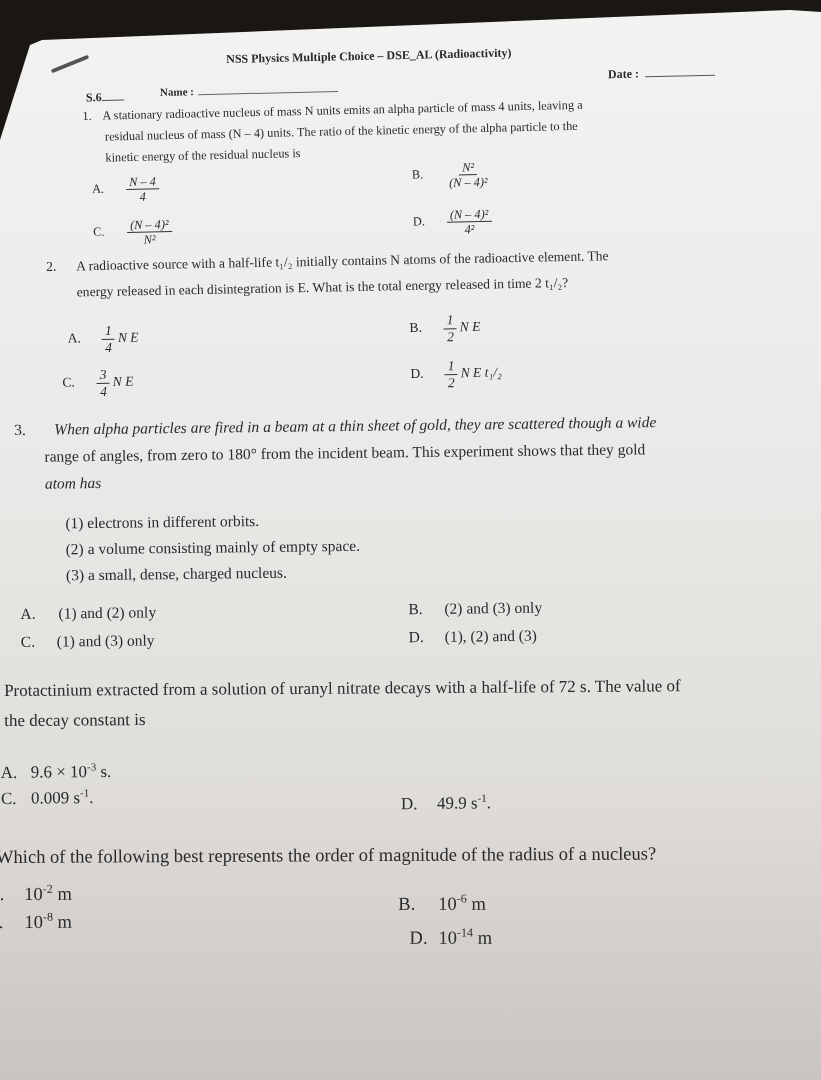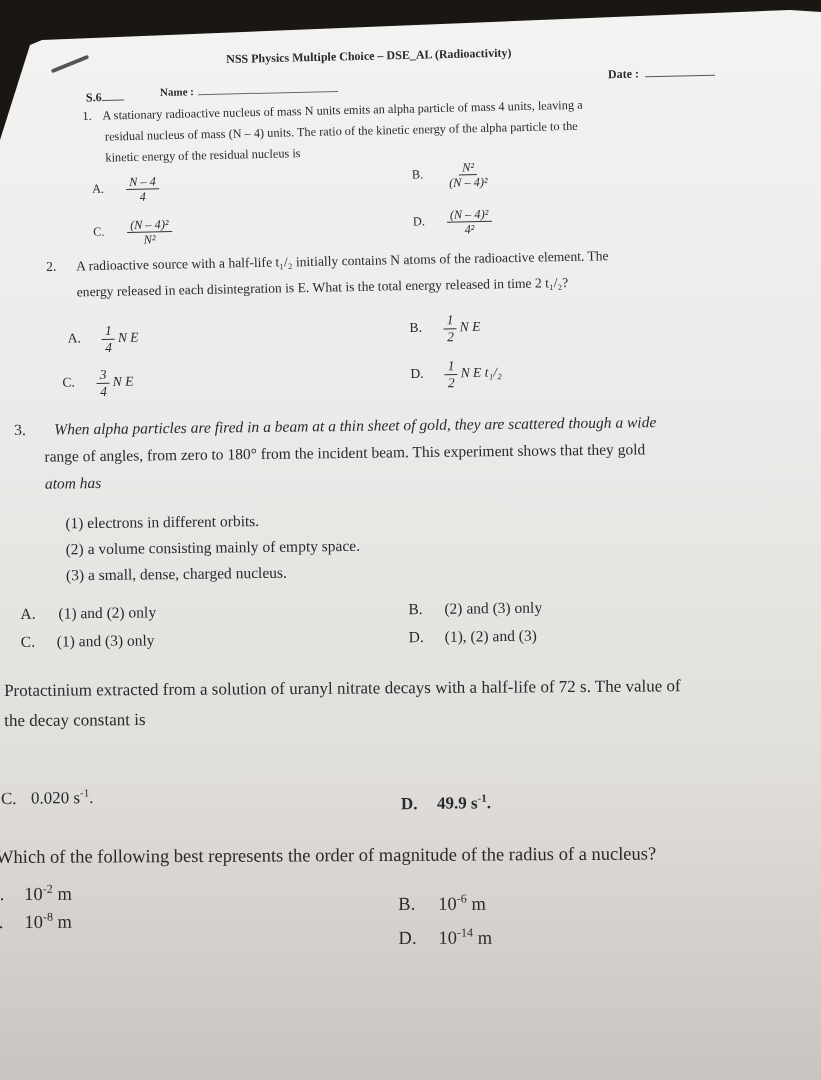--- a/index.html
+++ b/index.html
@@ -157,37 +157,40 @@
     </div>
     <div class="opt" style="left:392px; top:212px;">
       <span class="opt-label" style="width:36px;">D.</span><span>(1), (2) and (3)</span>
     </div>
   </div>
 
   <div class="abs q4">
     <div>Protactinium extracted from a solution of uranyl nitrate decays with a half-life of 72 s. The value of</div>
     <div>the decay constant is</div>
 
+    <div class="opt" style="left:-4px; top:76px;">
+      <span class="opt-label" style="width:30px;">A.</span><span>9.6 × 10</span><sup>-3</sup><span> s.</span>
+    </div>
     <div class="opt" style="left:-4px; top:102px;">
-      <span class="opt-label" style="width:30px;">C.</span><span>0.020 s</span><sup>-1</sup><span>.</span>
+      <span class="opt-label" style="width:30px;">C.</span><span>0.009 s</span><sup>-1</sup><span>.</span>
     </div>
-    <div class="opt" style="left:396px; top:110px;font-weight:bold;">
+    <div class="opt" style="left:396px; top:110px;">
       <span class="opt-label" style="width:36px;">D.</span><span>49.9 s</span><sup>-1</sup><span>.</span>
     </div>
   </div>
 
   <div class="abs q5">
     <div>Which of the following best represents the order of magnitude of the radius of a nucleus?</div>
 
     <div class="opt" style="left:-10px; top:32px;">
       <span class="opt-label" style="width:38px;">A.</span><span>10</span><sup>-2</sup><span> m</span>
     </div>
     <div class="opt" style="left:402px; top:44px;">
       <span class="opt-label" style="width:40px;">B.</span><span>10</span><sup>-6</sup><span> m</span>
     </div>
     <div class="opt" style="left:-10px; top:60px;">
       <span class="opt-label" style="width:38px;">C.</span><span>10</span><sup>-8</sup><span> m</span>
     </div>
-    <div class="opt" style="left:402px; top:78px;">
+    <div class="opt" style="left:402px; top:78px;text-align:center;">
       <span class="opt-label" style="width:40px;">D.</span><span>10</span><sup>-14</sup><span> m</span>
     </div>
   </div>
 </div>
 
 </body></html>

